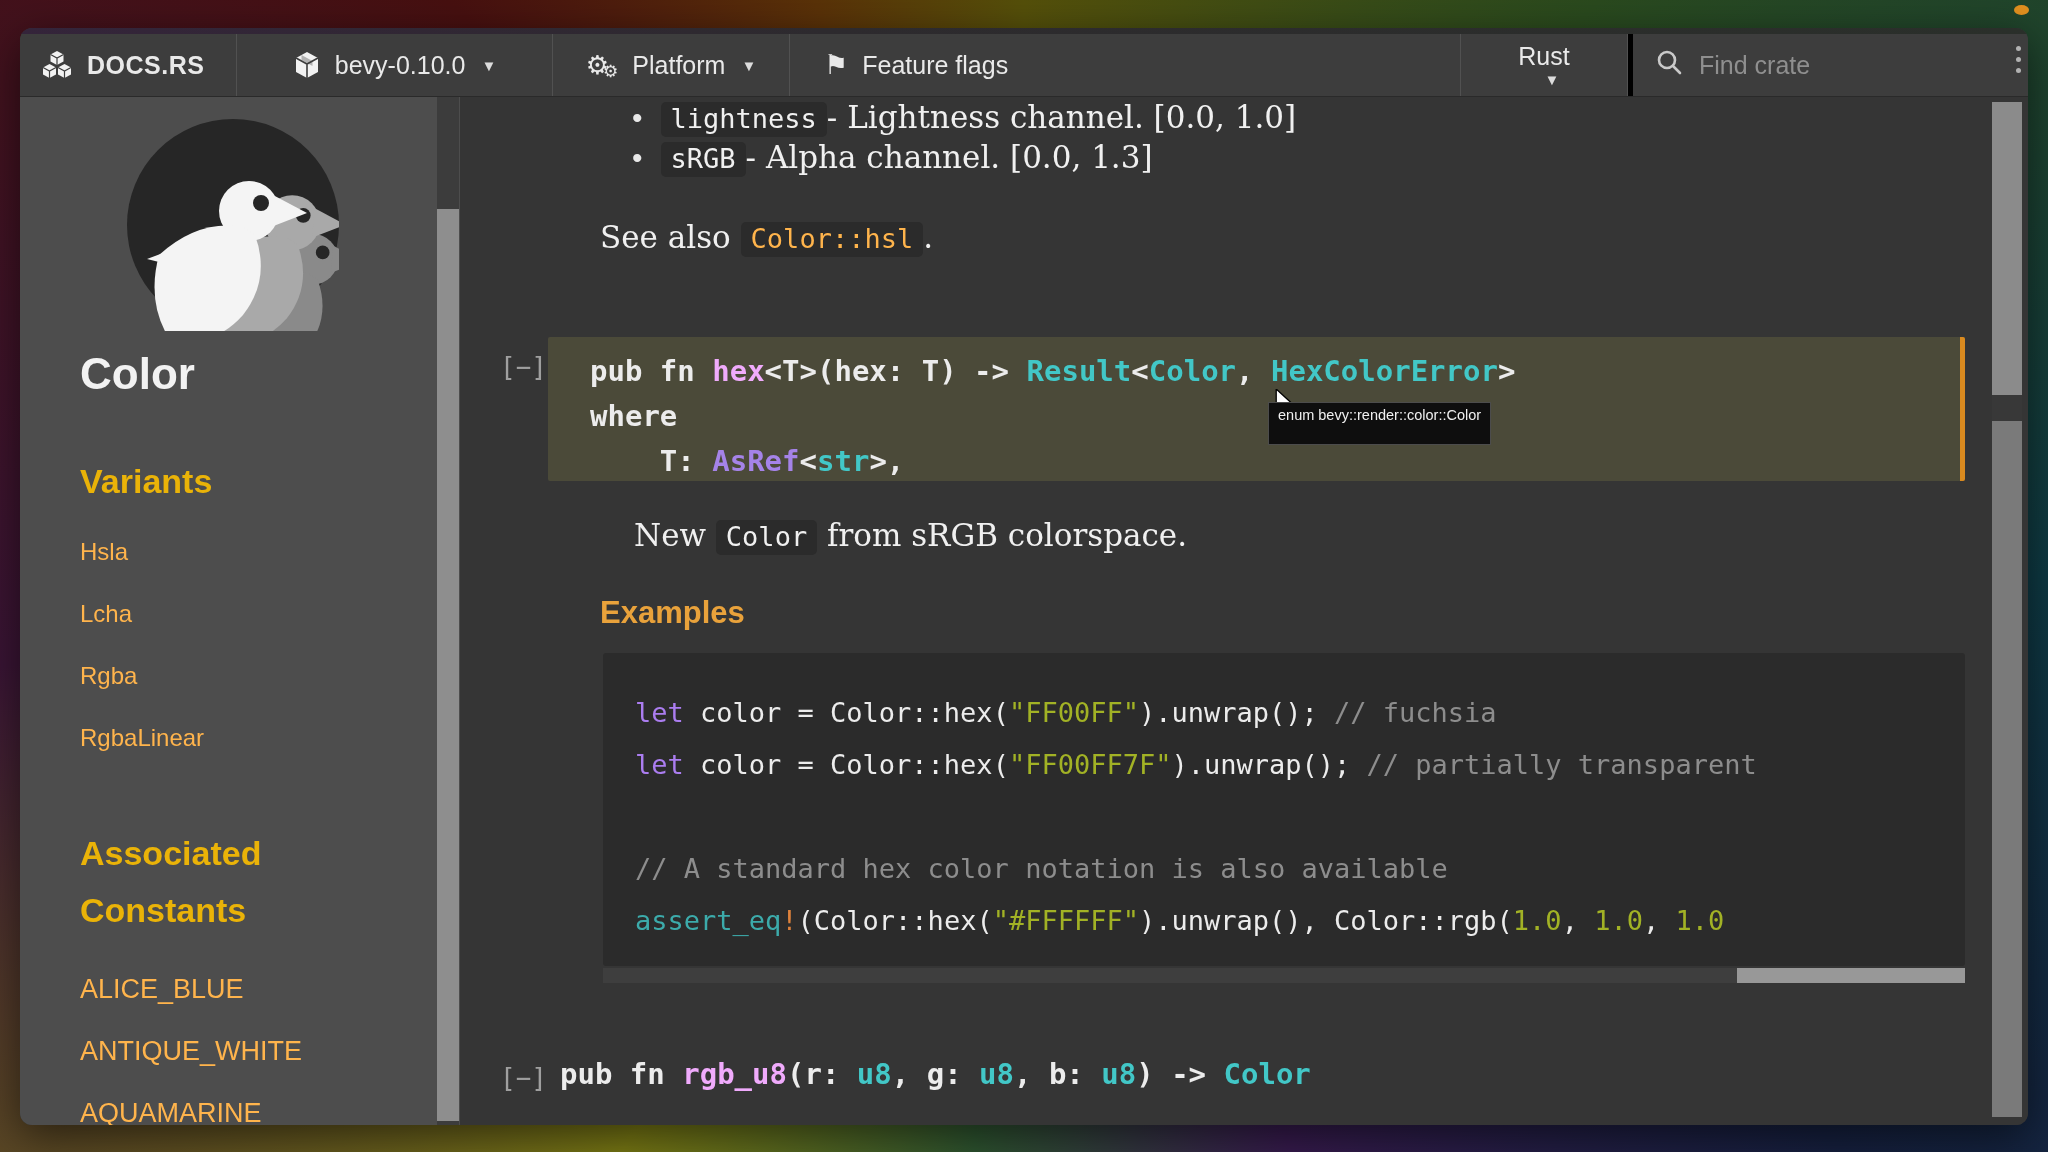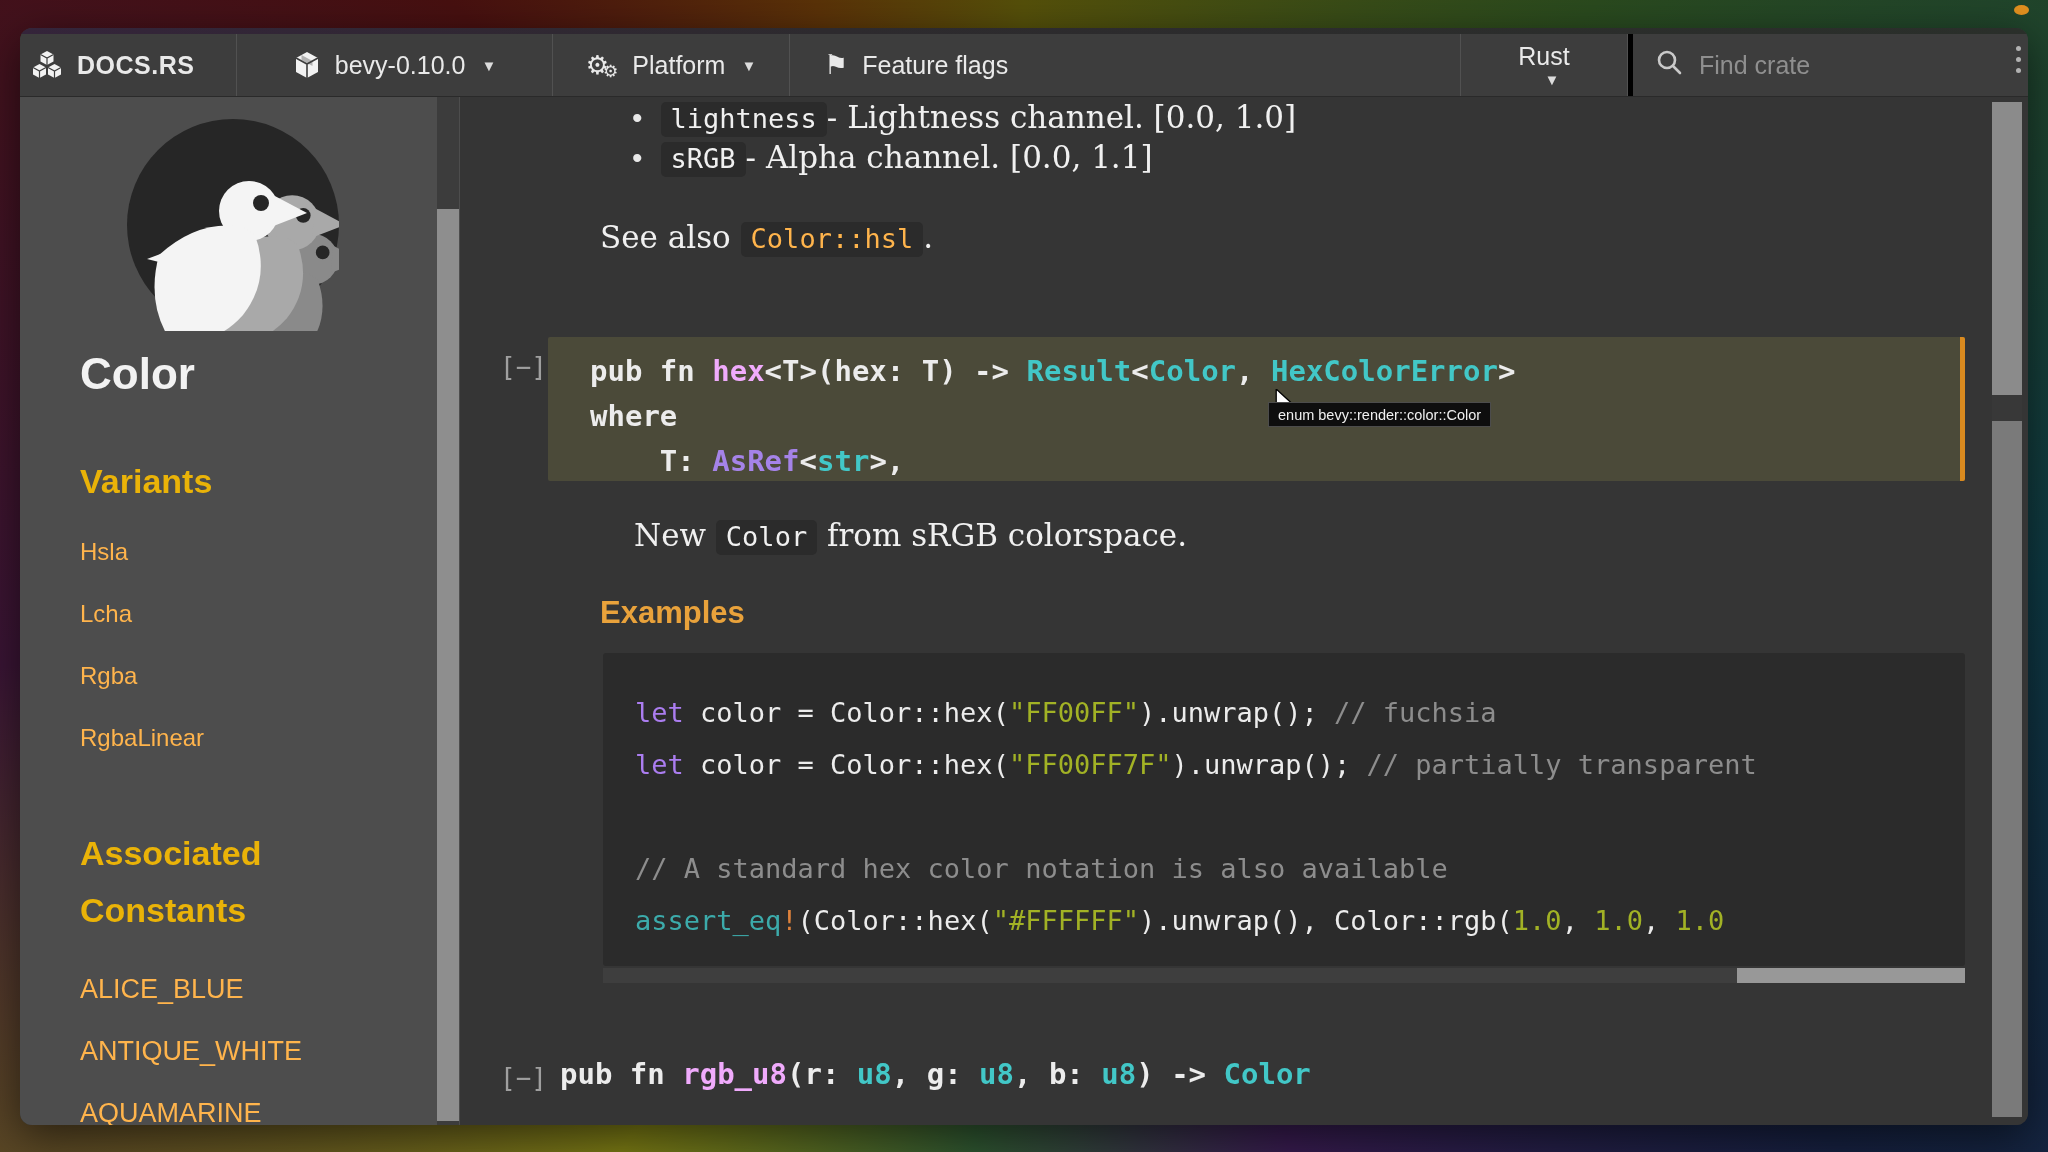--- a/index.html
+++ b/index.html
@@ -9,21 +9,21 @@
       #55500a 0deg,#2a4a1e 45deg,#0e3a44 90deg,#16203f 125deg,#371b4e 155deg,
       #2e5530 185deg,#7a7a14 215deg,#3a1535 265deg,#471010 315deg,#5a3208 340deg,#55500a 360deg);}
   #desktop-dot{position:absolute;left:2014px;top:5px;width:15px;height:10px;border-radius:50%;background:#e2901f;}
   #window{position:absolute;left:20px;top:28px;width:2008px;height:1097px;border-radius:12px;
     overflow:hidden;background:#353535;box-shadow:0 12px 44px rgba(0,0,0,.55);}
   #win-top{height:6px;background:linear-gradient(90deg,#34243a,#2d2a2e 40%,#2a2f2a);}
   
   #nav{height:62px;display:flex;align-items:stretch;background:#3d3d3d;border-bottom:1px solid #2a2a2a;
     color:#e9e9e9;font-size:25px;}
   .nav-seg{display:flex;align-items:center;border-right:1px solid #515151;box-sizing:border-box;}
-  .seg-brand{width:217px;padding-left:11px;font-weight:600;letter-spacing:.5px;}
+  .seg-brand{width:217px;padding-left:21px;font-weight:600;letter-spacing:.5px;}
   .seg-crate{width:316px;justify-content:center;}
   .seg-platform{width:237px;justify-content:center;}
   .seg-flags{width:670px;padding-left:34px;border-right:none;}
   .seg-rust{width:168px;justify-content:center;border-left:1px solid #515151;flex-direction:column;}
   .seg-search{flex:1;border-left:5px solid #000000;border-right:none;padding-left:22px;}
   .nav-ico{margin-right:14px;display:inline-flex;align-items:center;}
   .caret{font-size:15px;margin-left:16px;color:#dcdcdc;}
   .gear-big{font-size:26px;line-height:1;}
   .gear-small{font-size:17px;line-height:1;margin-left:-6px;margin-top:12px;}
   .flag-glyph{font-size:27px;line-height:1;}
@@ -56,21 +56,21 @@
     border-radius:2px;padding:12px 0 0 42px;box-sizing:border-box;overflow:hidden;}
   #sig-bar{position:absolute;right:0;top:0;width:5px;height:100%;background:#d98a1f;}
   .sig-code .code-line{white-space:pre;font-size:29px;line-height:45px;font-weight:600;
     font-family:"DejaVu Sans Mono","Liberation Mono",monospace;}
   .toggle{position:absolute;font-family:"DejaVu Sans Mono","Liberation Mono",monospace;
     font-size:26px;color:#9f9f9f;cursor:pointer;}
   #toggle-hex{left:40px;top:255px;}
   #toggle-rgb{left:40px;top:966px;}
   
   #tooltip{position:absolute;left:808px;top:305px;background:#0e0e0e;border:1px solid #4c4c4c;
-    color:#f0f0f0;font-size:14.5px;padding:4px 9px 3px;white-space:nowrap;}
+    color:#f0f0f0;font-size:14.5px;padding:4px 9px 21px;white-space:nowrap;}
   #cursor{position:absolute;left:812px;top:292px;}
   #desc{position:absolute;left:137px;top:420px;margin-left:37px;}
   #examples-h{position:absolute;left:140px;top:498px;font-size:31px;font-weight:700;color:#e9a23b;}
   
   #code-block{position:absolute;left:143px;top:556px;width:1362px;height:313px;background:#2b2b2b;
     border-radius:3px;padding:34px 0 0 32px;box-sizing:border-box;overflow:hidden;}
   #code-block .code-line{white-space:pre;font-size:27px;line-height:52px;font-weight:500;
     font-family:"DejaVu Sans Mono","Liberation Mono",monospace;}
   #code-hscroll{position:absolute;left:143px;top:871px;width:1362px;height:15px;background:#3e3e3e;}
   #code-hthumb{position:absolute;left:1134px;top:0;width:228px;height:15px;background:#989898;}
@@ -218,21 +218,21 @@
     <div id="main">
 
       <div class="bullet-row" style="top:2px">
         <span class="bullet-dot">•</span>
         <span class="chip mono">lightness</span>
         <span class="prose"> - Lightness channel. [0.0, 1.0]</span>
       </div>
       <div class="bullet-row" style="top:42px">
         <span class="bullet-dot">•</span>
         <span class="chip mono">sRGB</span>
-        <span class="prose"> - Alpha channel. [0.0, 1.1]</span>
+        <span class="prose"> - Alpha channel. [0.0, 1.3]</span>
       </div>
 
       <div id="see-also" class="prose">
         <span>See also </span><span class="chip mono orange">Color::hsl</span><span>.</span>
       </div>
 
       <span class="toggle" id="toggle-hex">[−]</span>
       <div id="sig-block">
         <div class="sig-code">
             <div class="code-line"><span class="tk-w">pub fn </span><span class="tk-fn">hex</span><span class="tk-w">&lt;T&gt;(hex: T) -&gt; </span><span class="tk-ty">Result</span><span class="tk-w">&lt;</span><span class="tk-ty">Color</span><span class="tk-w">, </span><span class="tk-ty">HexColorError</span><span class="tk-w">&gt;</span></div>

